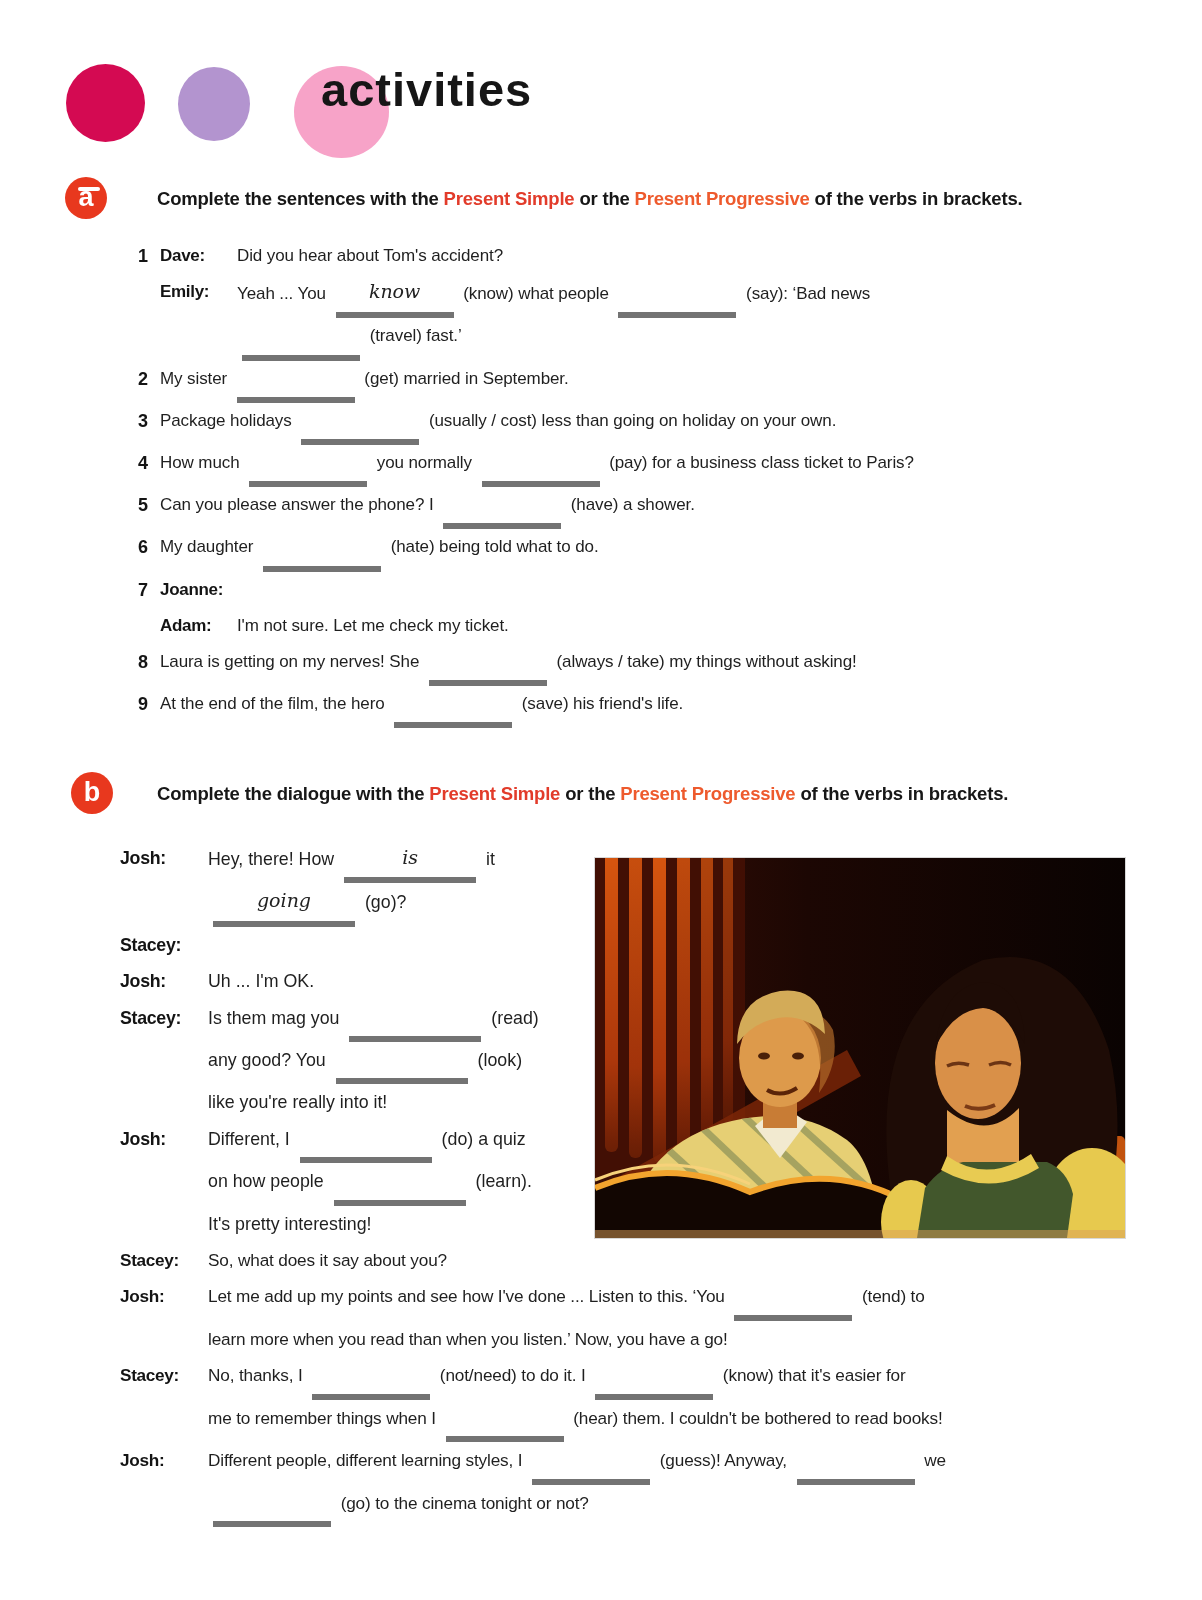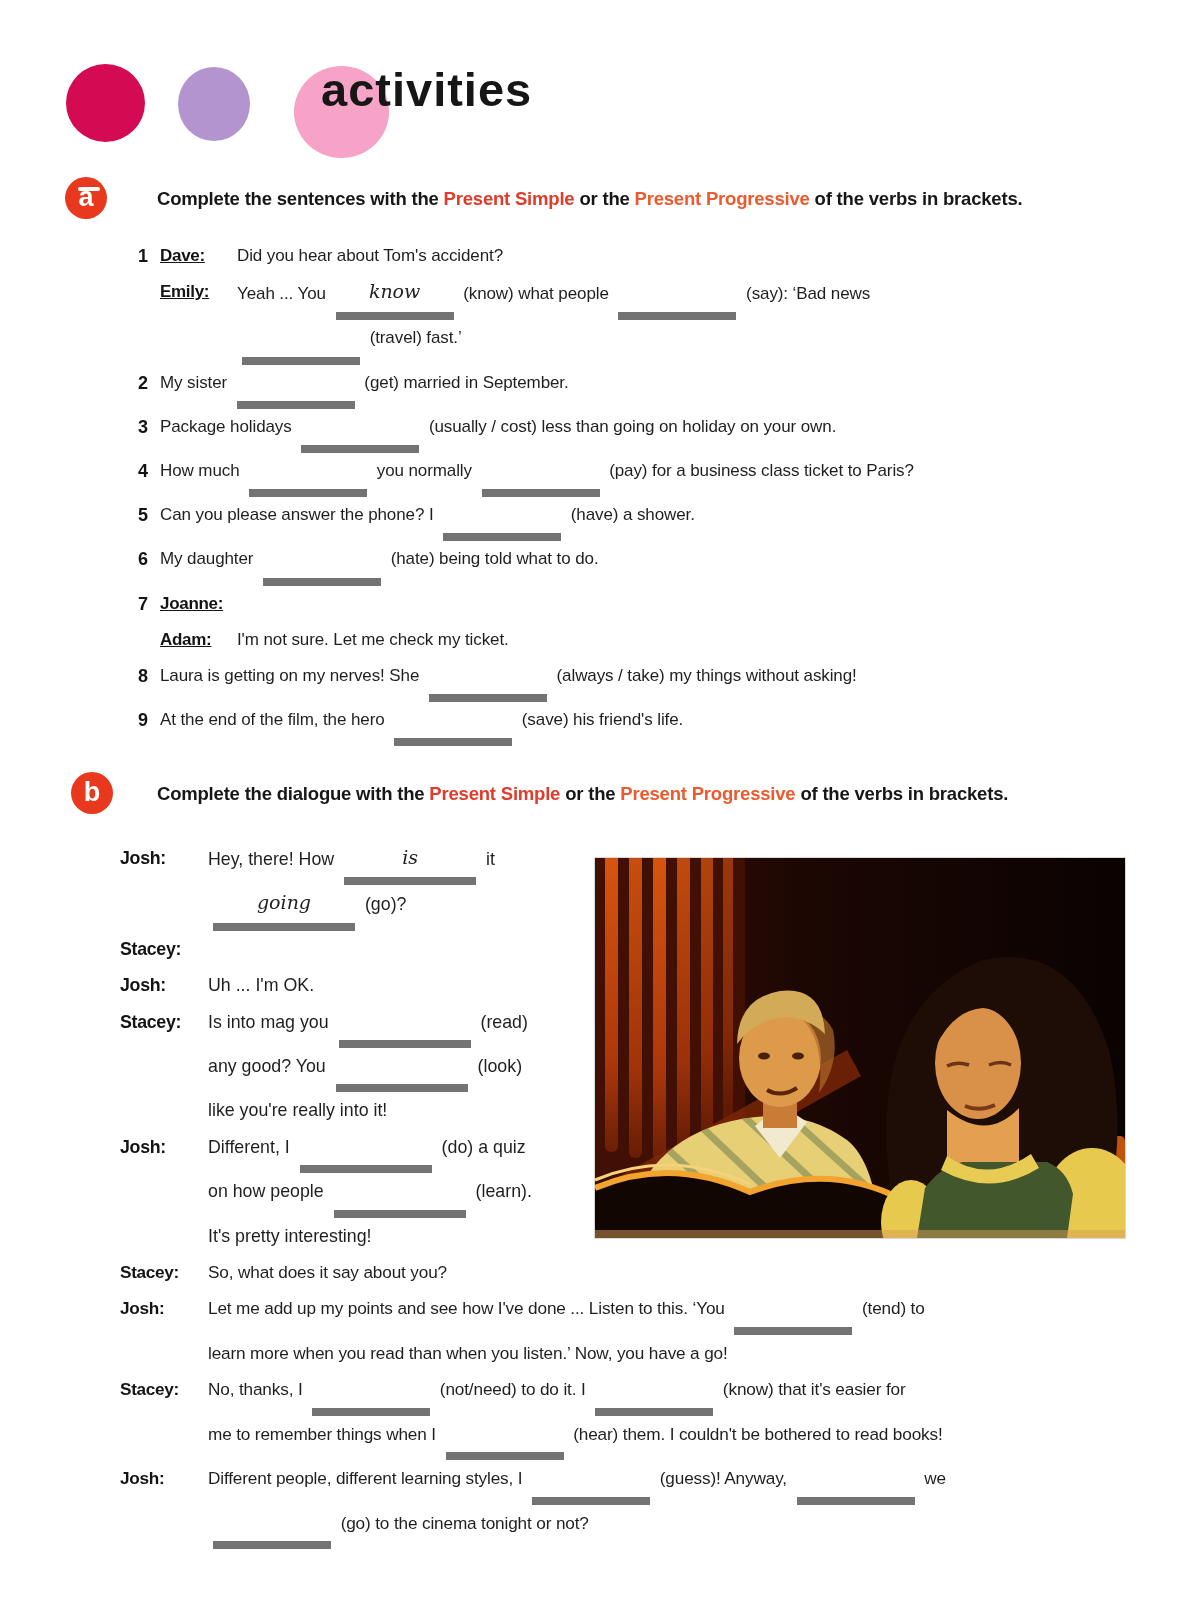--- a/index.html
+++ b/index.html
@@ -31,25 +31,25 @@
     letter-spacing:-0.2px;white-space:nowrap;margin-left:40px;
   }
   .instr-a{top:188px;}
   .instr-b{top:783px;}
   .hl1{color:#e23b2a;}
   .hl2{color:#ee5a2d;}
   
   .ex-a{position:absolute;left:120px;top:238px;width:1010px;font-size:17px;line-height:36.2px;letter-spacing:-0.1px;}
   .row{display:flex;align-items:flex-start;}
   .num{flex:0 0 28px;text-align:right;margin-right:12px;font-weight:800;font-size:18px;color:#141414;}
-  .spk{flex:0 0 77px;font-weight:800;color:#141414;letter-spacing:-0.3px;text-decoration:underline;}
+  .spk{flex:0 0 77px;font-weight:800;color:#141414;letter-spacing:-0.3px;}
   .txt{flex:1;}
   
   .blank{
-    display:inline-block;width:118px;border-bottom:8px solid #737373;
+    display:inline-block;width:118px;border-bottom:6px solid #737373;
     text-align:center;margin:0 5px;vertical-align:baseline;
   }
   .blank::after{content:"\200b";}
   .bw{width:132px;}
   .bww{width:142px;}
   .ans{
     font-family:"DejaVu Serif",serif;font-style:italic;font-size:19px;color:#222;
     position:relative;top:-1px;
   }
   
@@ -274,21 +274,21 @@
     </div>
 
     <div class="row">
       <span class="spk2">Josh:</span>
       <span class="txt"><span>Uh ... I'm OK.</span></span>
     </div>
 
     <div class="row">
       <span class="spk2">Stacey:</span>
       <span class="txt">
-        <span>Is into mag you</span>
+        <span>Is them mag you</span>
         <span class="blank bw"></span>
         <span>(read)</span>
         <br>
         <span>any good? You</span>
         <span class="blank bw"></span>
         <span>(look)</span>
         <br>
         <span>like you're really into it!</span>
       </span>
     </div>

